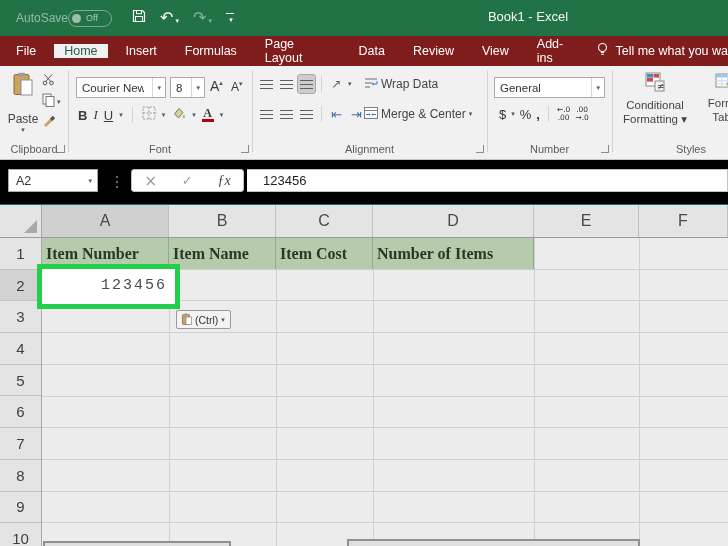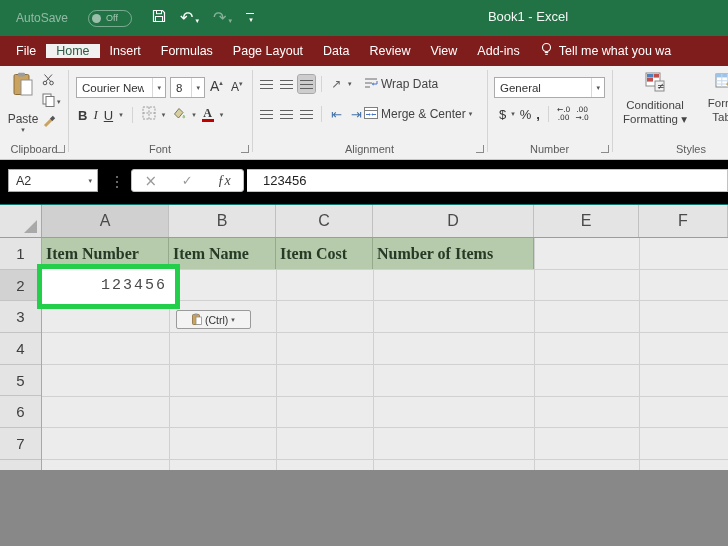--- a/index.html
+++ b/index.html
@@ -1,37 +1,37 @@
 <!DOCTYPE html>
 <html><head>
 <meta charset="utf-8">
 <style>
   html,body{margin:0;padding:0;background:#888;}
-  .app{position:relative;width:728px;height:470px;overflow:hidden;background:#ececec;
+  .app{position:relative;width:728px;height:546px;overflow:hidden;background:#ececec;
        font-family:"Liberation Sans",sans-serif;-webkit-font-smoothing:antialiased;}
   
   .titlebar{position:absolute;left:0;top:0;width:728px;height:36px;background:#217346;
             display:flex;align-items:center;}
   .autosave-label{margin-left:16px;font-size:12px;color:rgba(255,255,255,.5);}
-  .autosave-toggle{margin-left:20px;width:42px;height:15px;border:1px solid rgba(255,255,255,.4);
+  .autosave-toggle{margin-left:0;width:42px;height:15px;border:1px solid rgba(255,255,255,.4);
             border-radius:9px;display:flex;align-items:center;}
   .autosave-dot{width:9px;height:9px;border-radius:50%;background:rgba(255,255,255,.55);margin-left:3px;}
   .autosave-state{font-size:9px;color:rgba(255,255,255,.6);margin-left:5px;}
   .qat{display:flex;align-items:center;margin-left:20px;gap:14px;}
   .qat .glyph{font-family:"DejaVu Sans",sans-serif;color:#fff;font-size:16px;line-height:16px;}
   .caret{font-family:"DejaVu Sans",sans-serif;font-size:7px;color:#fff;margin-left:2px;}
   .dim{opacity:.45;}
   .qat-custom{display:flex;flex-direction:column;align-items:center;}
   .qat-custom i{display:block;width:8px;height:1px;background:#fff;margin-bottom:2px;}
   .win-title{position:absolute;left:400px;width:256px;top:9px;text-align:center;
              font-size:13px;color:rgba(255,255,255,.95);}
   
   .tabrow{position:absolute;left:0;top:36px;width:728px;height:30px;background:#7f1d1d;
           display:flex;align-items:center;overflow:hidden;}
-  .tab{padding:0 10px;font-size:12.5px;color:#fff;display:flex;align-items:center;cursor:default;}
+  .tab{padding:0 10px;font-size:12.5px;color:#fff;display:flex;align-items:center;cursor:default;margin-left:8px;}
   .tab.first{margin-left:6px;}
   .tab.active{background:#f1f1f1;color:#2f5d45;}
   .tellme{display:flex;align-items:center;gap:6px;margin-left:10px;color:#fff;font-size:12.5px;white-space:nowrap;}
   
   .ribbon{position:absolute;left:0;top:66px;width:728px;height:94px;background:#f1f1f1;
           border-bottom:1px solid #c6c6c6;box-sizing:border-box;}
   .gsep{position:absolute;top:4px;height:82px;width:1px;background:#d4d4d4;}
   .grp{position:absolute;top:0;height:94px;}
   .grp-label{position:absolute;bottom:5px;left:0;right:0;text-align:center;font-size:11px;color:#5c5c5c;}
   .lnch{position:absolute;right:3px;bottom:7px;width:7px;height:7px;
@@ -109,21 +109,21 @@
   .cD{left:373px;width:161px;} .cE{left:534px;width:105px;} .cF{left:639px;width:89px;}
   .hcell{position:absolute;top:33px;height:31px;background:#b5cbab;z-index:2;box-sizing:border-box;
          border-right:1px solid rgba(90,110,85,.35);font-family:"Liberation Serif",serif;
          font-weight:bold;font-size:16px;color:#263a26;line-height:31px;padding-left:4px;
          white-space:nowrap;overflow:visible;}
   .a2box{position:absolute;left:37px;top:59px;width:143px;height:45px;border:5px solid #22ce4a;
          background:#fff;box-sizing:border-box;z-index:5;}
   .a2box .txt{display:block;text-align:right;padding-right:8px;line-height:34px;
         font-family:"Liberation Mono","DejaVu Sans Mono",monospace;font-size:15px;
         letter-spacing:2px;color:#4a4a4a;}
-  .paste-opts{position:absolute;left:176px;top:105px;height:19px;padding:0 15px;background:#f3f3f3;
+  .paste-opts{position:absolute;left:176px;top:105px;height:19px;padding:0 5px;background:#f3f3f3;
          border:1px solid #9a9a9a;border-radius:2px;display:flex;align-items:center;gap:3px;
          z-index:6;font-size:10.5px;color:#333;box-sizing:border-box;}
   .sliver{position:absolute;background:#e0e0e0;border:2px solid #909090;border-bottom:none;z-index:7;box-sizing:border-box;}
   .sl1{left:43px;top:336px;width:188px;height:6px;}
   .sl2{left:347px;top:334px;width:293px;height:8px;}
 </style>
 </head>
 <body>
 
 <div class="app">

